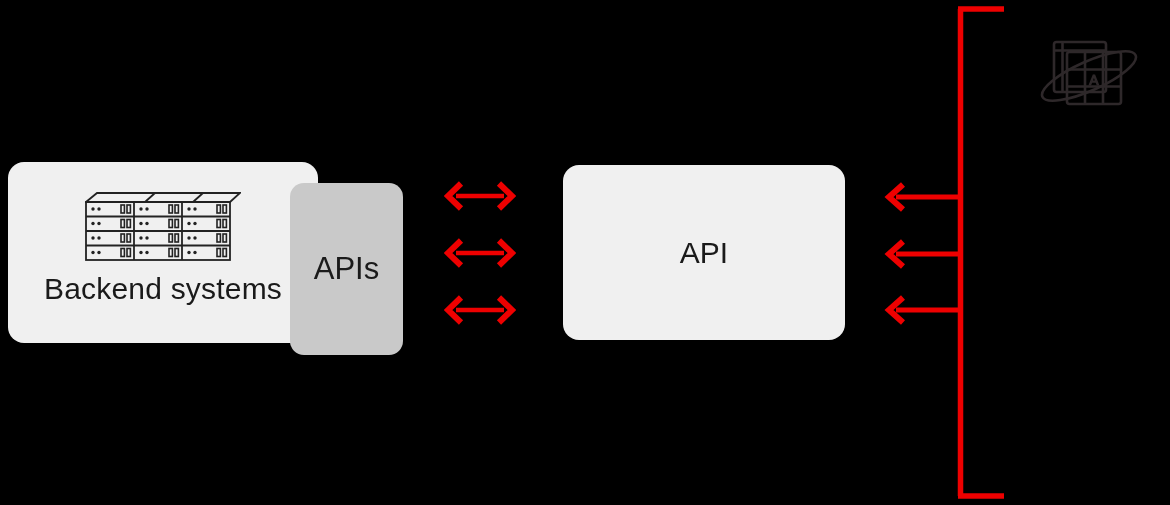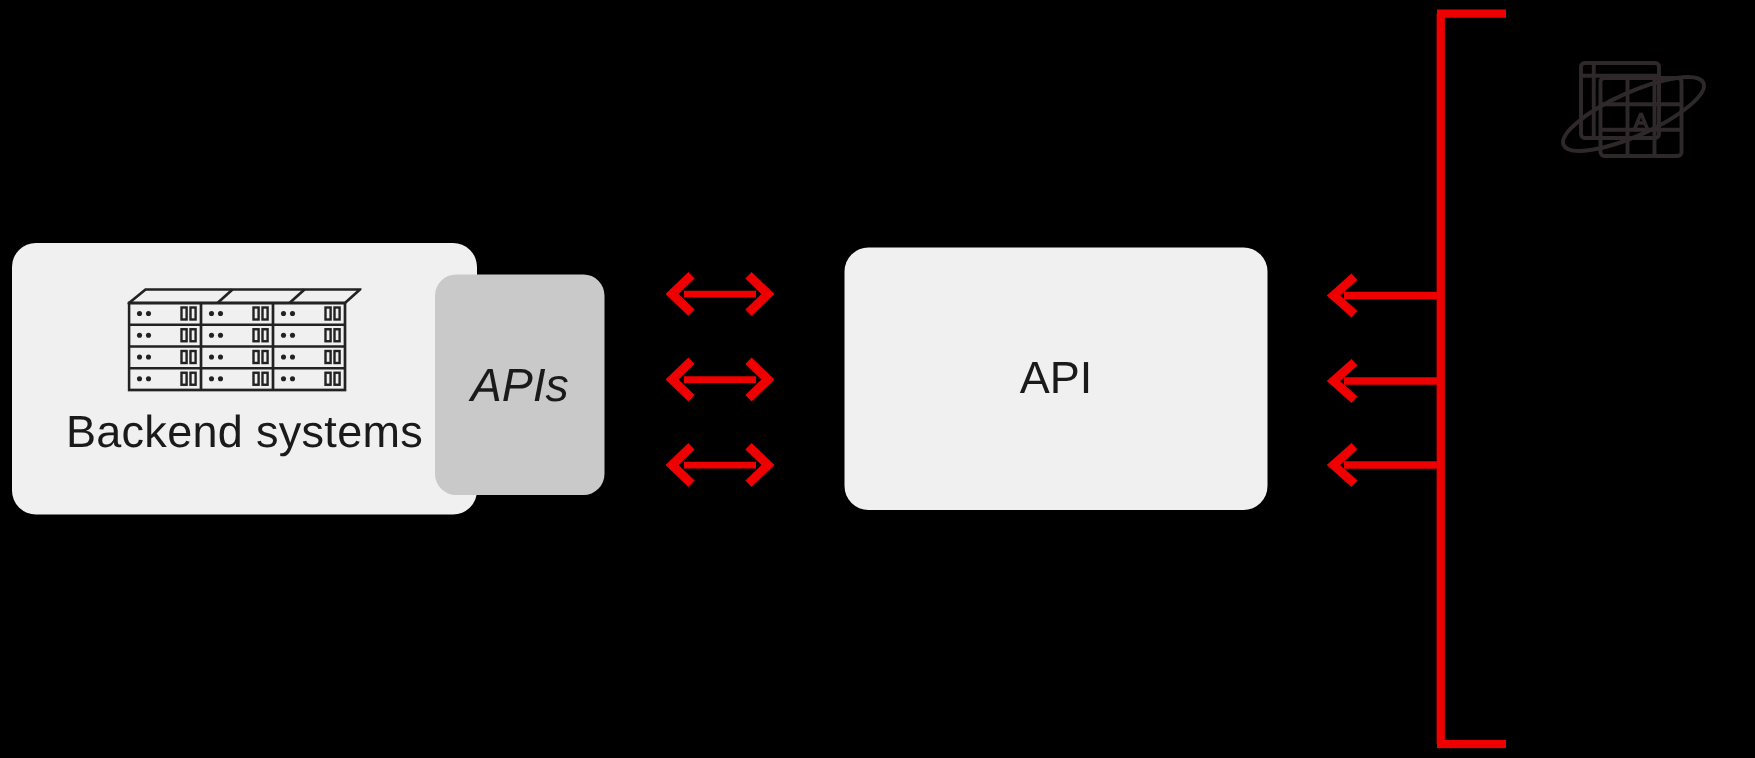--- a/index.html
+++ b/index.html
@@ -28,24 +28,23 @@
   .backend-box{
     left:8px;top:162px;width:310px;height:181px;
     background:var(--box_light);border-radius:16px;
     z-index:1;justify-content:flex-start;padding-top:30px;
   }
   .backend-box .label{
     margin-top:10px;font-size:30px;font-weight:500;color:var(--text);
     letter-spacing:0.2px;
   }
   .apis-box{
-    left:290px;top:183px;width:113px;height:147px;
+    left:290px;top:183px;width:113px;height:172px;
     background:var(--box_gray);border-radius:14px;
     z-index:2;
-    font-style:italic;
   }
   .apis-box .label{font-size:31px;font-weight:500;color:var(--text);}
   .mgmt-box{
     left:563px;top:165px;width:282px;height:175px;
     background:var(--box_light);border-radius:16px;
     z-index:1;
   }
   .mgmt-box .line{
     font-size:30px;font-weight:500;line-height:40px;
     text-align:center;color:var(--text);

